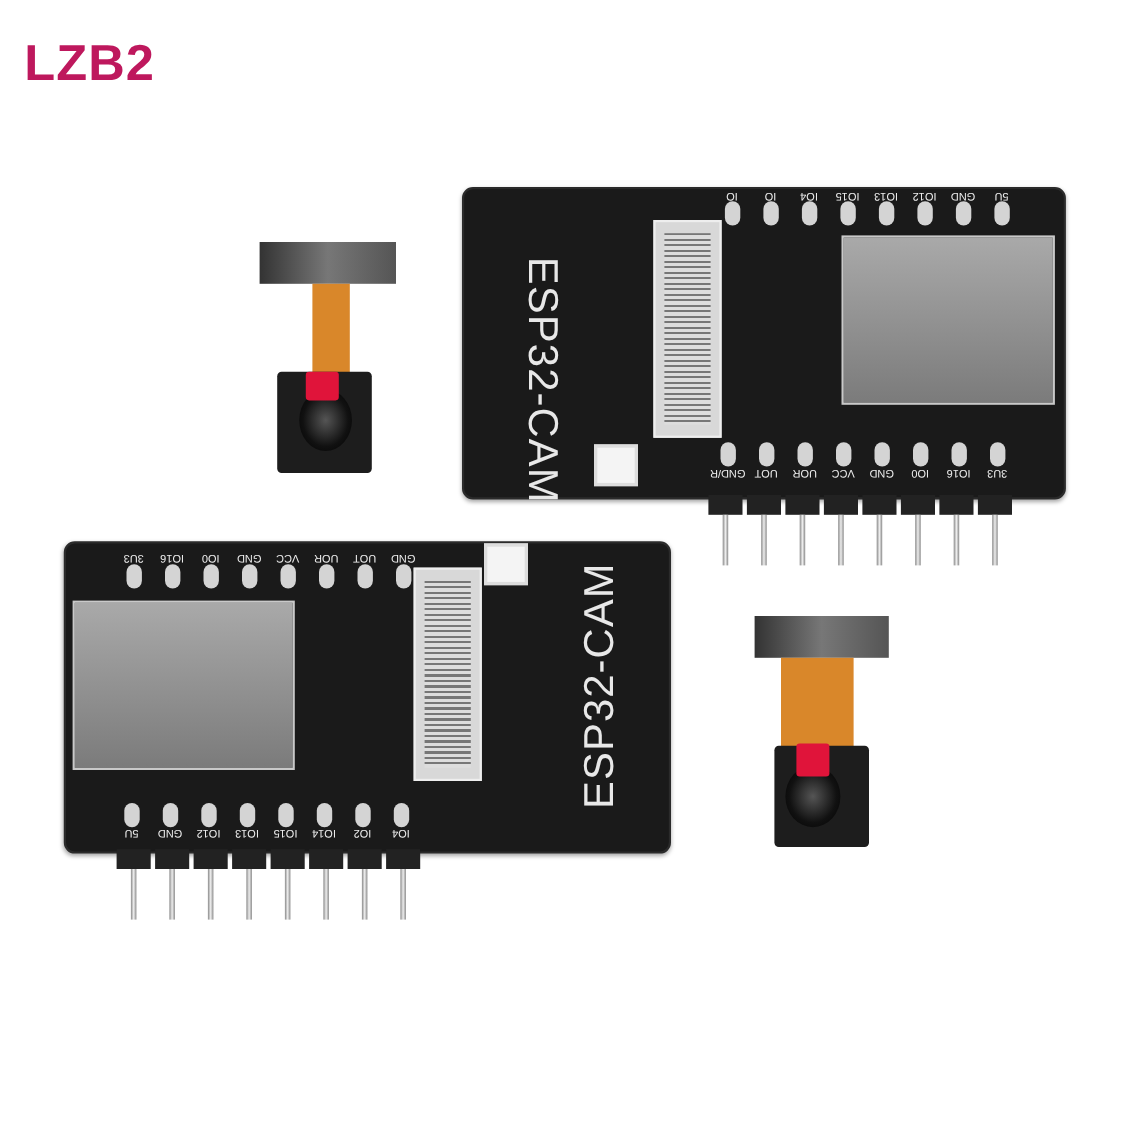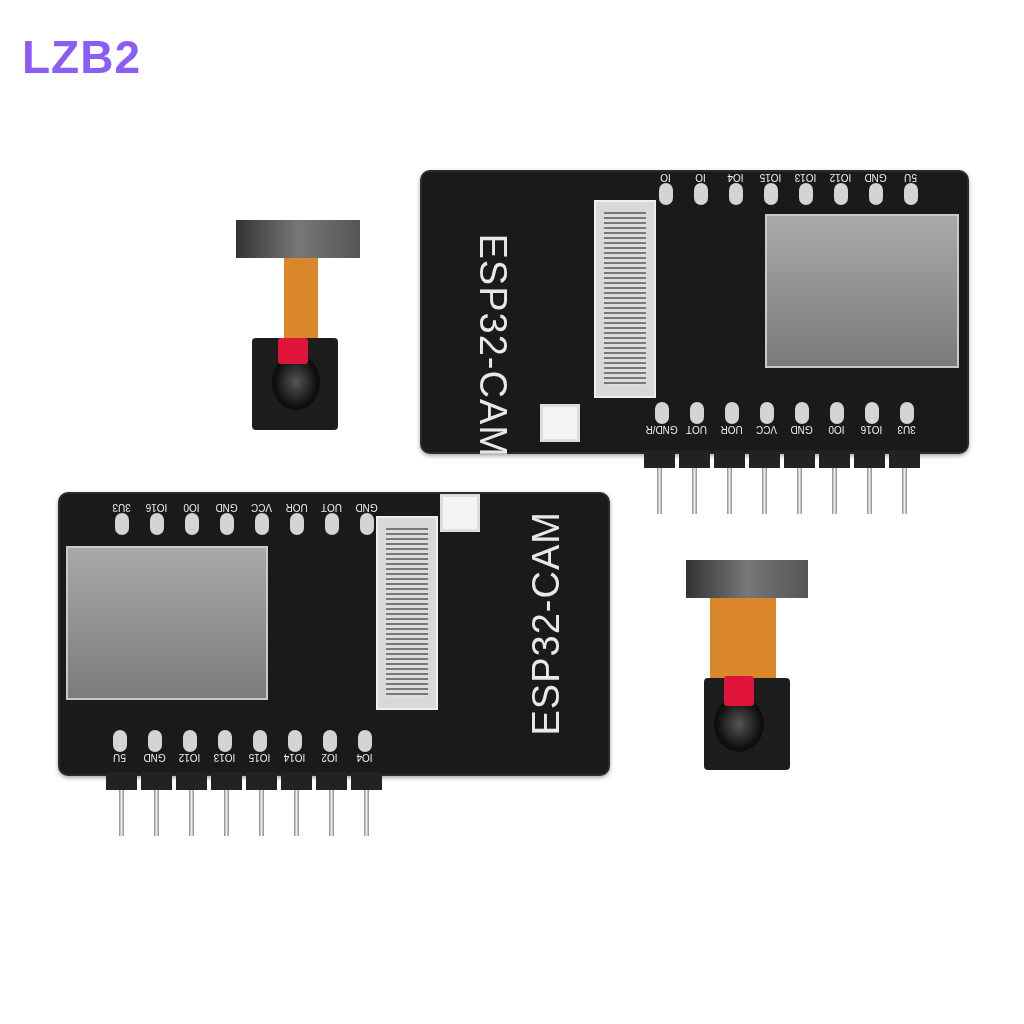--- a/index.html
+++ b/index.html
@@ -1,17 +1,17 @@
 <!DOCTYPE html>
 <html><head>
 <meta charset="utf-8">
 <style>
   html,body{margin:0;padding:0;background:#fff;}
   body{width:1024px;height:1024px;position:relative;overflow:hidden;font-family:"Liberation Sans",sans-serif;}
-  .watermark{position:absolute;left:22px;top:30px;font-size:46px;font-weight:bold;color:#8b5cf6;letter-spacing:1px;font-family:"Liberation Sans",sans-serif;}
+  .watermark{position:absolute;left:22px;top:30px;font-size:46px;font-weight:bold;color:#be185d;letter-spacing:1px;font-family:"Liberation Sans",sans-serif;}
   .board{position:absolute;background:#1a1a1a;border-radius:10px;box-shadow:0 2px 4px rgba(0,0,0,.35);border:2px solid #2b2b2b;}
   .board-a{left:420px;top:170px;width:545px;height:280px;}
   .board-b{left:58px;top:492px;width:548px;height:280px;}
   .label{position:absolute;color:#e8e8e8;font-size:38px;font-family:"Liberation Sans",sans-serif;letter-spacing:1px;white-space:nowrap;}
   .board-a .label{left:-40px;top:150px;transform:rotate(90deg);transform-origin:center;width:220px;}
   .board-b .label{right:-48px;top:110px;transform:rotate(-90deg);width:220px;}
   .sd{position:absolute;background:linear-gradient(#a9a9a9,#7b7b7b);border:2px solid #c9c9c9;}
   .board-a .sd{right:8px;top:42px;width:190px;height:150px;}
   .board-b .sd{left:6px;top:52px;width:198px;height:150px;}
   .fpc{position:absolute;background:#d8d8d8;border:2px solid #eee;}

